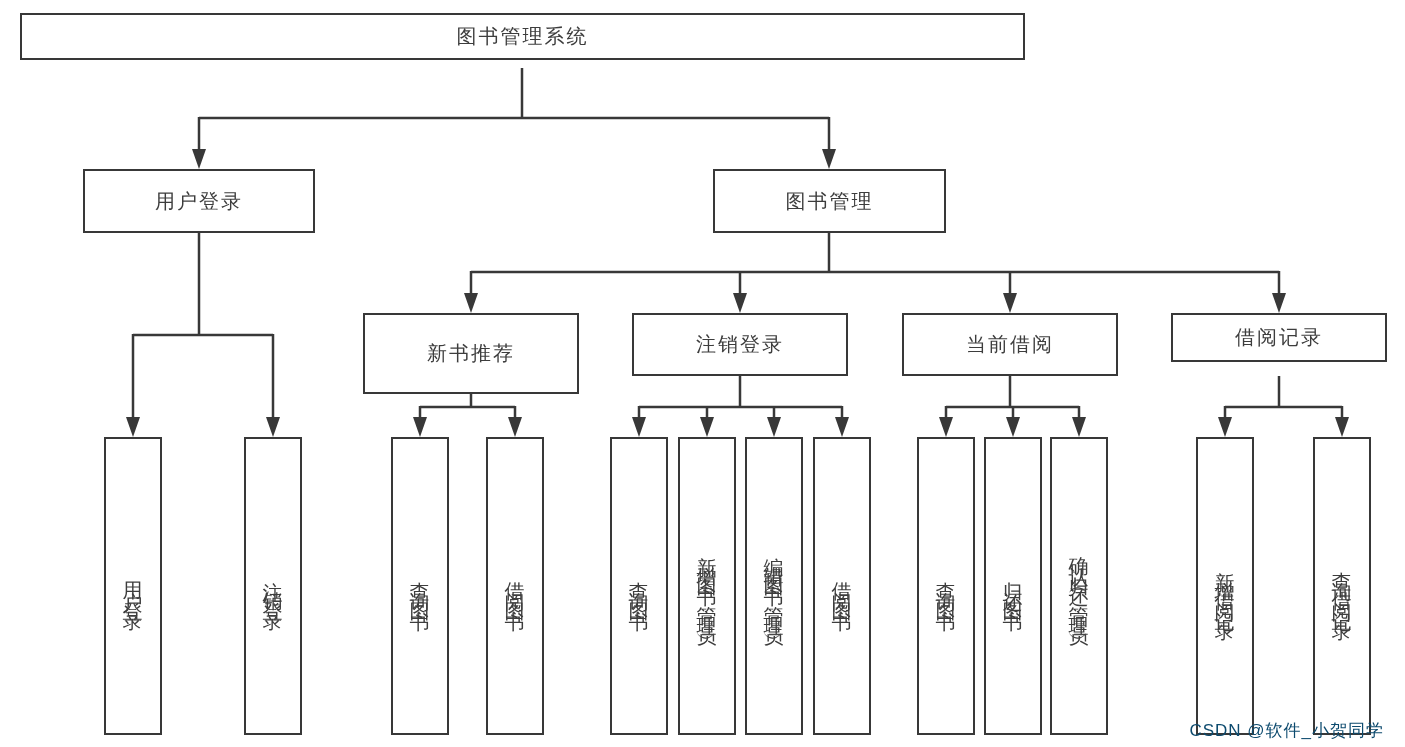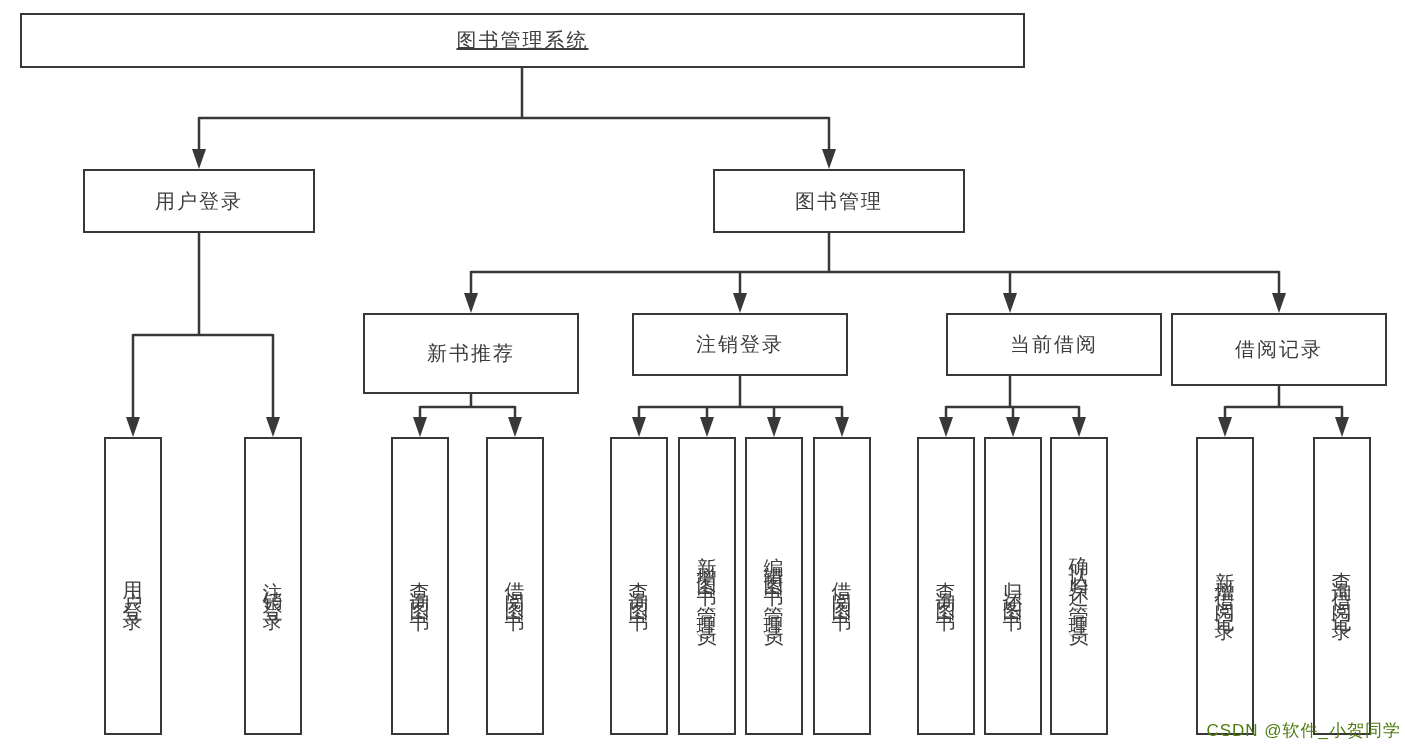--- a/index.html
+++ b/index.html
@@ -24,24 +24,24 @@
   .hbox{font-size:20px;letter-spacing:2px;}
   .vbox span{
     writing-mode:vertical-rl;
     font-size:20px;
     letter-spacing:10px;
     color:#3d3d3d;
     line-height:1;
   }
   .watermark{
     position:absolute;
-    right:4px;
+    right:21px;
     bottom:5px;
     font-size:17px;
-    color:#4d7c0f;
+    color:#0c4a6e;
     letter-spacing:1px;
     white-space:nowrap;
   }
 </style>
 </head>
 <body>
 
 <div id="canvas">
 
   <svg id="connector-svg" viewBox="0 0 1405 747" xmlns="http://www.w3.org/2000/svg">
@@ -80,29 +80,29 @@
       <polygon points="767,417 781,417 774,437"></polygon>
       <polygon points="835,417 849,417 842,437"></polygon>
       <polygon points="939,417 953,417 946,437"></polygon>
       <polygon points="1006,417 1020,417 1013,437"></polygon>
       <polygon points="1072,417 1086,417 1079,437"></polygon>
       <polygon points="1218,417 1232,417 1225,437"></polygon>
       <polygon points="1335,417 1349,417 1342,437"></polygon>
     </g>
   </svg>
 
-  <div class="node hbox" style="left:20px;top:13px;width:1005px;height:55px;text-decoration:underline;">图书管理系统</div>
+  <div class="node hbox" style="left:20px;top:13px;width:1005px;height:47px;">图书管理系统</div>
 
   <div class="node hbox" style="left:83px;top:169px;width:232px;height:64px;">用户登录</div>
-  <div class="node hbox" style="left:713px;top:169px;width:252px;height:64px;">图书管理</div>
+  <div class="node hbox" style="left:713px;top:169px;width:233px;height:64px;">图书管理</div>
 
   <div class="node hbox" style="left:363px;top:313px;width:216px;height:81px;">新书推荐</div>
   <div class="node hbox" style="left:632px;top:313px;width:216px;height:63px;">注销登录</div>
-  <div class="node hbox" style="left:902px;top:313px;width:216px;height:63px;margin-left:44px;">当前借阅</div>
-  <div class="node hbox" style="left:1171px;top:313px;width:216px;height:73px;">借阅记录</div>
+  <div class="node hbox" style="left:902px;top:313px;width:216px;height:63px;">当前借阅</div>
+  <div class="node hbox" style="left:1171px;top:313px;width:216px;height:49px;">借阅记录</div>
 
   <div class="node vbox" style="left:104px;top:437px;width:58px;height:298px;">
     <span>用户登录</span>
   </div>
   <div class="node vbox" style="left:244px;top:437px;width:58px;height:298px;">
     <span>注销登录</span>
   </div>
 
   <div class="node vbox" style="left:391px;top:437px;width:58px;height:298px;">
     <span>查询图书</span>

